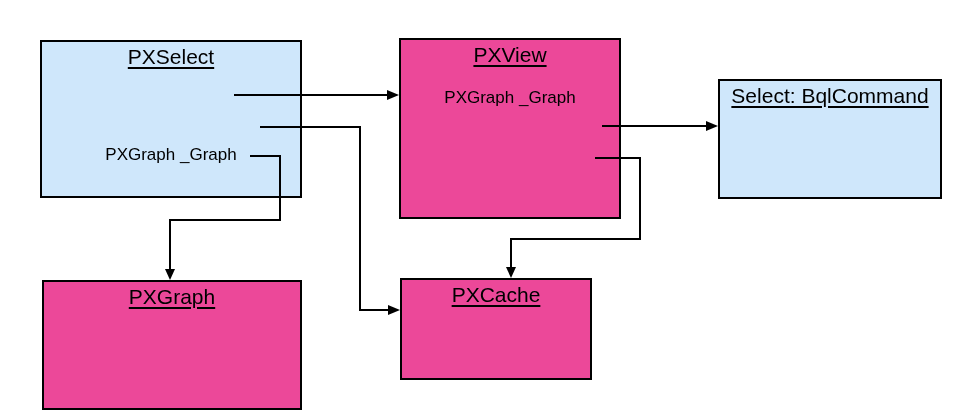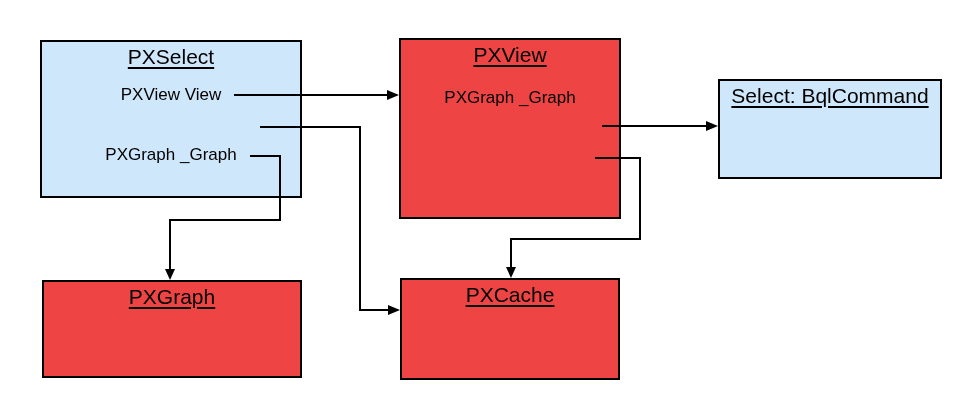--- a/index.html
+++ b/index.html
@@ -9,21 +9,21 @@
     font-family: "Liberation Sans", sans-serif;
     position: relative;
     overflow: hidden;
     color: #000000;
   }
   .canvas { position: absolute; inset: 0; width: 980px; height: 420px; }
   .node {
     position: absolute;
     border: 2px solid #000000;
     box-sizing: border-box;
-    background: #ef4444;
+    background: #ec4899;
   }
   .node.highlight { background: #cfe7fb; }
   .node-title {
     font-size: 21px;
     line-height: 24px;
     padding-top: 3px;
     text-align: center;
     text-decoration: underline;
     text-underline-offset: 3px;
     white-space: nowrap;
@@ -46,38 +46,37 @@
   svg.wires polyline { fill: none; stroke: #000000; stroke-width: 2; }
   svg.wires polygon  { fill: #000000; stroke: none; }
 </style>
 </head>
 <body>
 
 <div class="canvas">
 
   <div class="node highlight" style="left:40px; top:40px; width:262px; height:158px;">
     <div class="node-title">PXSelect</div>
-    <div class="node-field" style="top:42px">PXView View</div>
     <div class="node-field" style="top:102px">PXGraph _Graph</div>
   </div>
 
   <div class="node" style="left:399px; top:38px; width:222px; height:181px;">
     <div class="node-title">PXView</div>
     <div class="node-field" style="top:47px">PXGraph _Graph</div>
   </div>
 
-  <div class="node highlight" style="left:718px; top:79px; width:224px; height:100px;">
+  <div class="node highlight" style="left:718px; top:79px; width:224px; height:120px;">
     <div class="node-title">Select: BqlCommand</div>
   </div>
 
-  <div class="node" style="left:42px; top:280px; width:260px; height:98px;">
+  <div class="node" style="left:42px; top:280px; width:260px; height:130px;">
     <div class="node-title">PXGraph</div>
   </div>
 
-  <div class="node" style="left:400px; top:278px; width:220px; height:102px;">
+  <div class="node" style="left:400px; top:278px; width:192px; height:102px;">
     <div class="node-title">PXCache</div>
   </div>
 
   <svg class="wires" viewBox="0 0 980 420">
 
     <g>
       <polyline points="234,95 388,95"></polyline>
       <polygon points="399,95 387,90 387,100"></polygon>
     </g>
 

